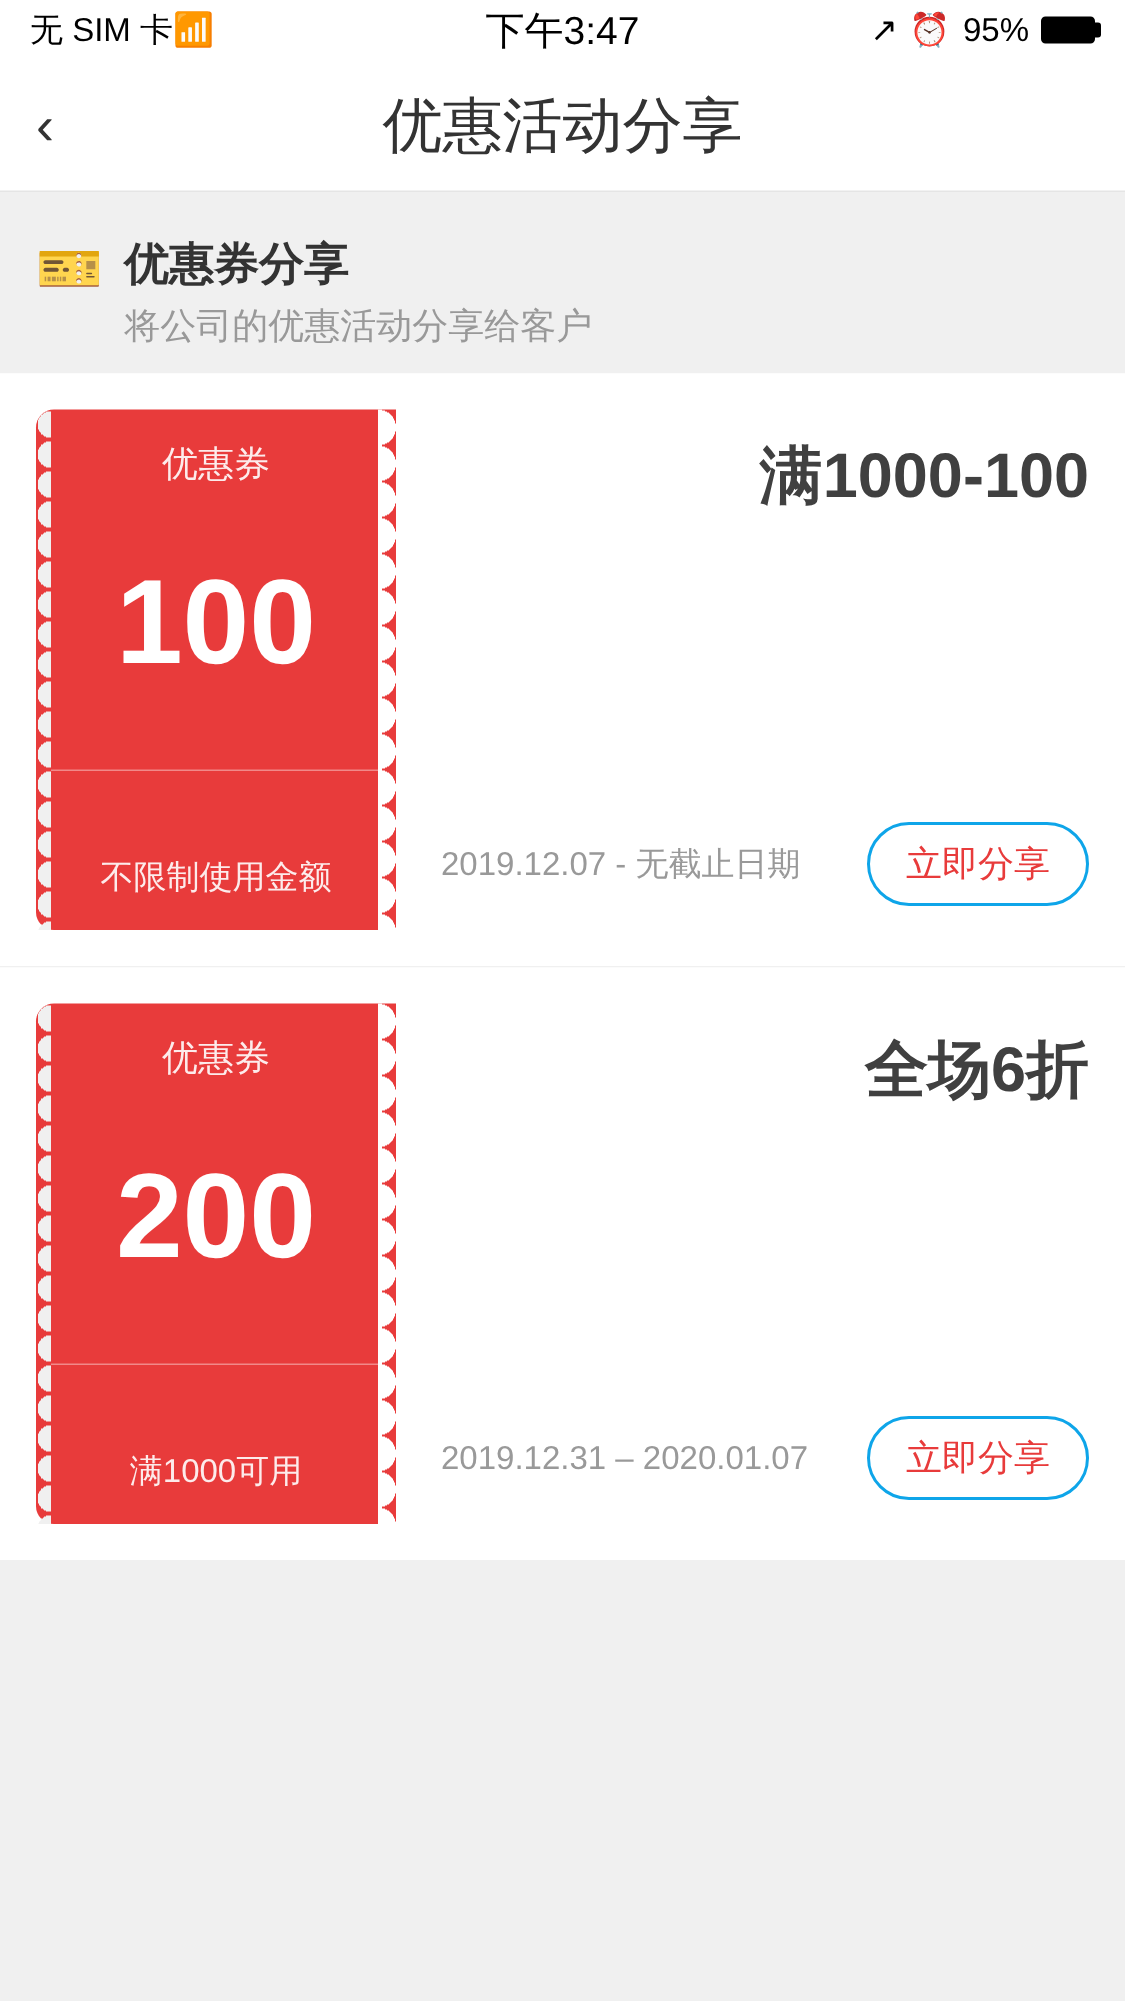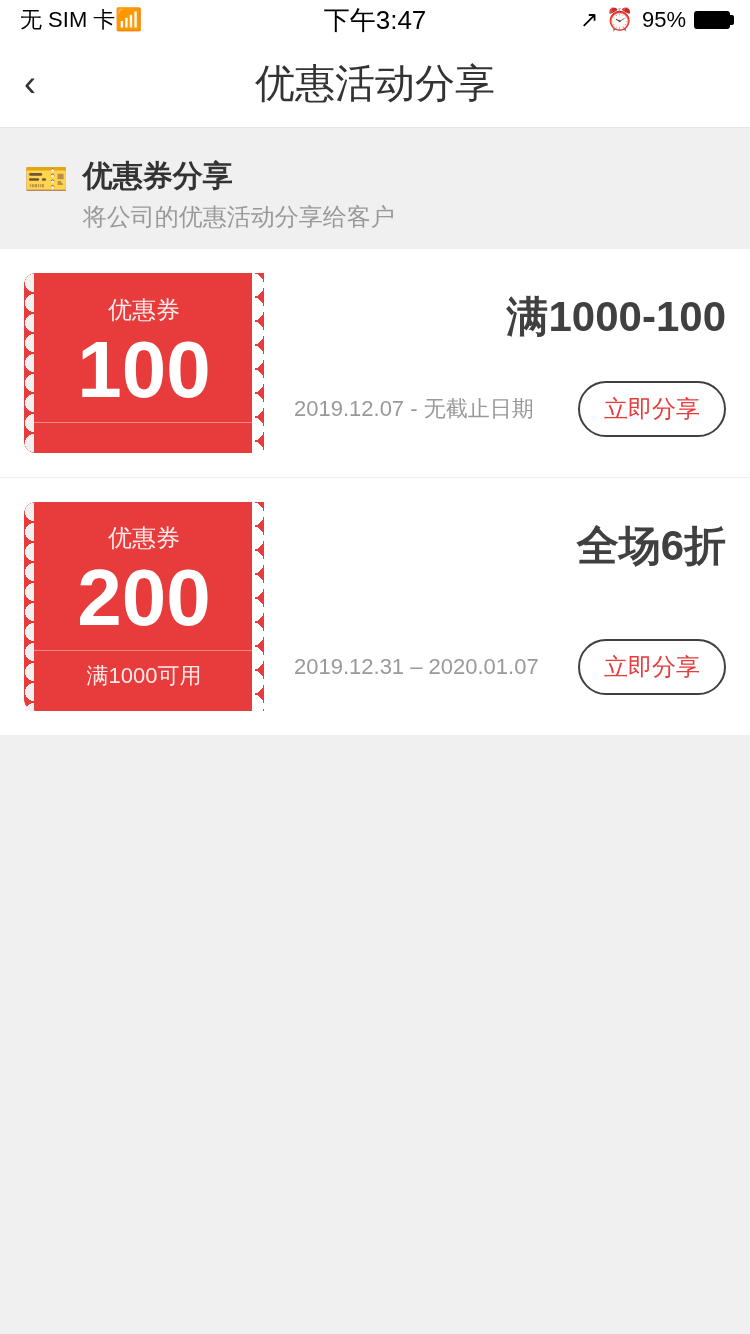--- a/index.html
+++ b/index.html
@@ -141,20 +141,21 @@
       background: #e83b3b;
       border-radius: 12px 0 0 12px;
       display: flex;
       flex-direction: column;
       align-items: center;
       justify-content: center;
       padding: 20px 10px;
       position: relative;
       flex-shrink: 0;
       margin-left: 24px;
+      gap: 46px;
     }
     
     .coupon-left::after {
       content: '';
       position: absolute;
       right: -12px;
       top: 0;
       bottom: 0;
       width: 24px;
       background: radial-gradient(circle at 0 50%, #fff 12px, transparent 12px);
@@ -216,21 +217,21 @@
       display: flex;
       align-items: center;
       justify-content: space-between;
       gap: 25px;
     }
     .coupon-date {
       font-size: 22px;
       color: #999;
     }
     .share-btn {
-      border: 2px solid #404040;
+      border: 2px solid #0ea5e9;
       border-radius: 30px;
       padding: 10px 24px;
       font-size: 24px;
       color: #e83b3b;
       background: #fff;
       cursor: pointer;
       white-space: nowrap;
     }
 
     
@@ -272,20 +273,21 @@
   </div>
 </div>
 
 <div class="coupon-list">
 
   <div class="coupon-item">
     <div class="coupon-left">
       <div class="coupon-label">优惠券</div>
       <div class="coupon-value">100</div>
       <div class="coupon-divider"></div>
+      <div class="coupon-condition">不限制使用金额</div>
     </div>
     <div class="coupon-right">
       <div class="coupon-name">满1000-100</div>
       <div class="coupon-meta">
         <span class="coupon-date">2019.12.07 - 无截止日期</span>
         <button class="share-btn">立即分享</button>
       </div>
     </div>
   </div>
 

